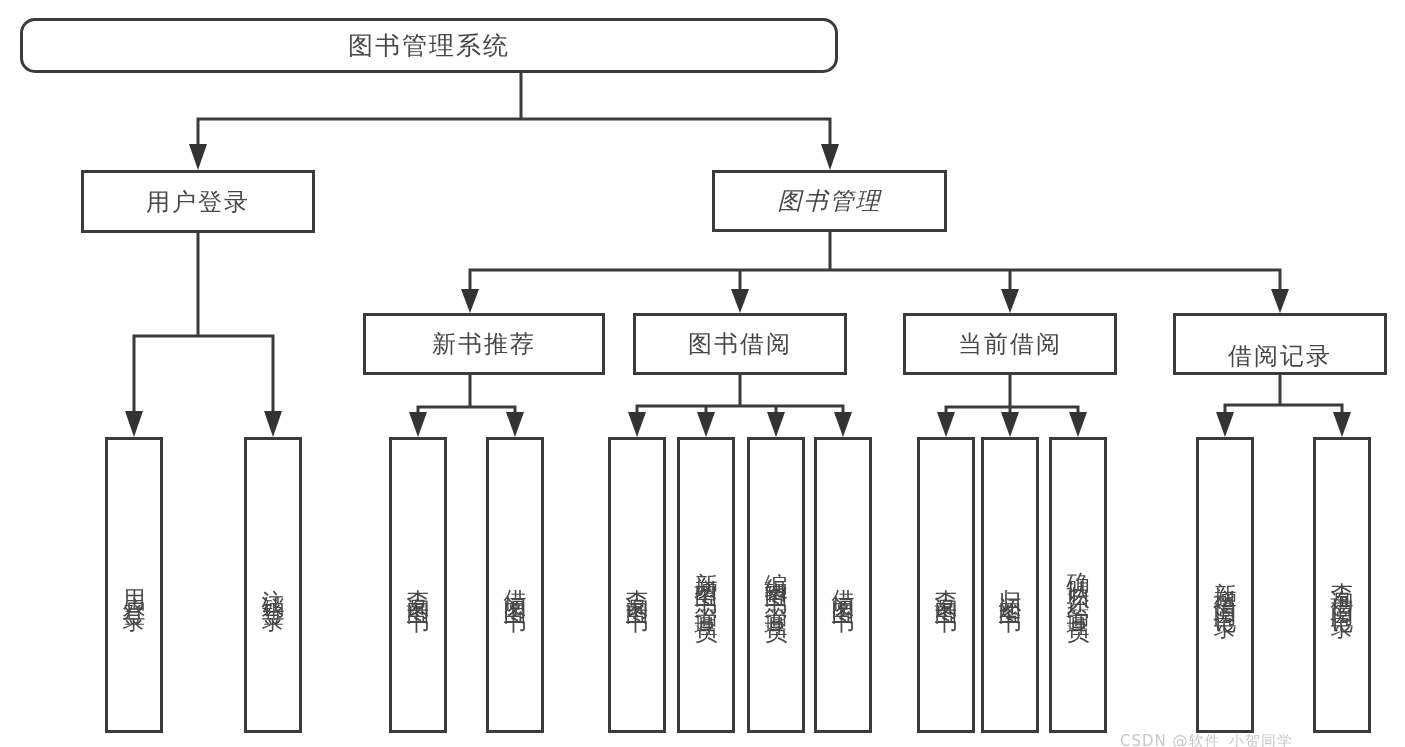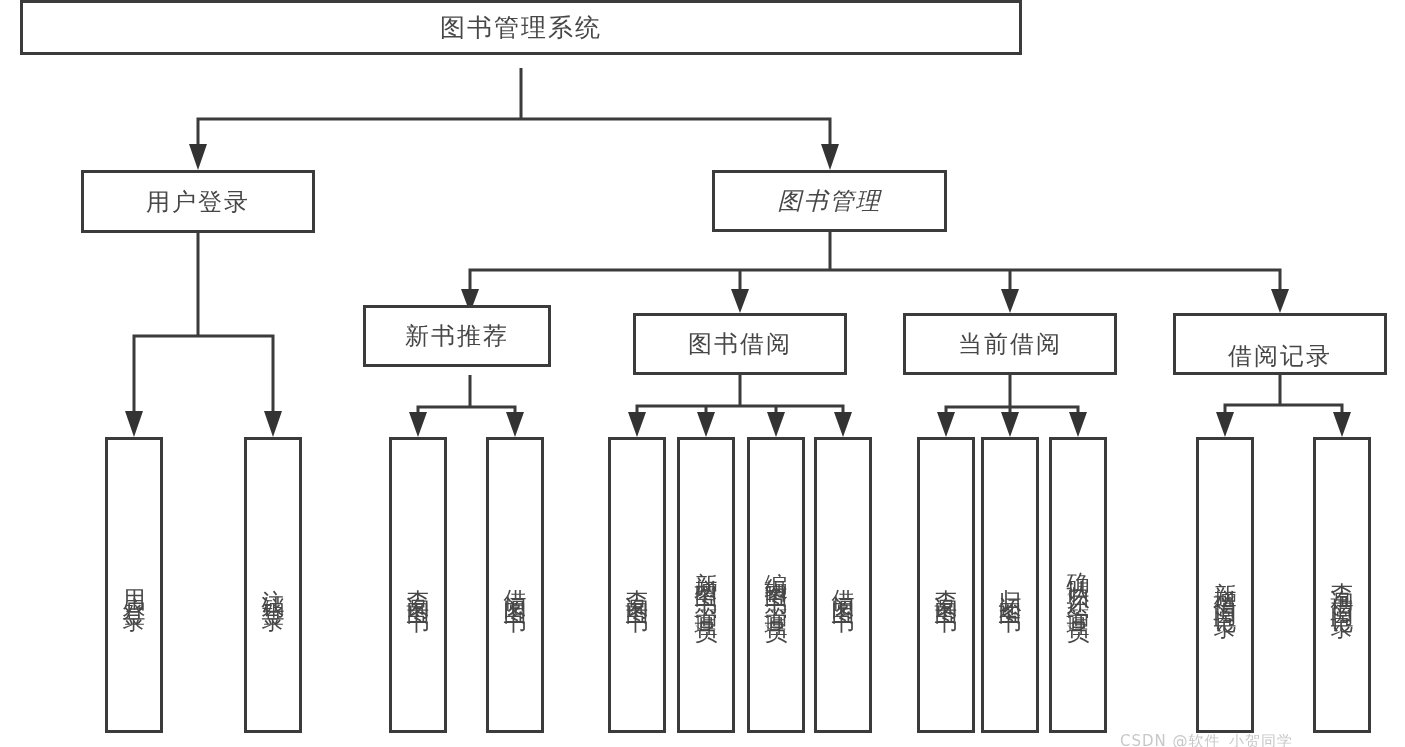--- a/index.html
+++ b/index.html
@@ -105,32 +105,32 @@
     <path d="M1010 375 V407 M944.5 407 H1079.5 M946 407 V414 M1010 407 V414 M1078 407 V414"></path>
     <polygon points="937,412 955,412 946,437"></polygon>
     <polygon points="1001,412 1019,412 1010,437"></polygon>
     <polygon points="1069,412 1087,412 1078,437"></polygon>
 
     <path d="M1280 375 V405 M1223.5 405 H1343.5 M1225 405 V414 M1342 405 V414"></path>
     <polygon points="1216,412 1234,412 1225,437"></polygon>
     <polygon points="1333,412 1351,412 1342,437"></polygon>
   </svg>
 
-  <div class="node root" style="left:20px; top:0; width:1002px; height:55px;">
+  <div class="node root" style="left:20px; top:18px; width:818px; height:55px;border-radius:15px;">
     <span>图书管理系统</span>
   </div>
 
   <div class="node" style="left:81px; top:170px; width:234px; height:63px;">
     <span>用户登录</span>
   </div>
   <div class="node" style="left:712px; top:170px; width:235px; height:62px;font-style:italic;">
     <span>图书管理</span>
   </div>
 
-  <div class="node" style="left:363px; top:305px; width:188px; height:62px;">
+  <div class="node" style="left:363px; top:313px; width:242px; height:62px;">
     <span>新书推荐</span>
   </div>
   <div class="node" style="left:633px; top:313px; width:214px; height:62px;">
     <span>图书借阅</span>
   </div>
   <div class="node" style="left:903px; top:313px; width:214px; height:62px;">
     <span>当前借阅</span>
   </div>
   <div class="node" style="left:1173px; top:313px; width:214px; height:62px;align-items:flex-end;">
     <span>借阅记录</span>

